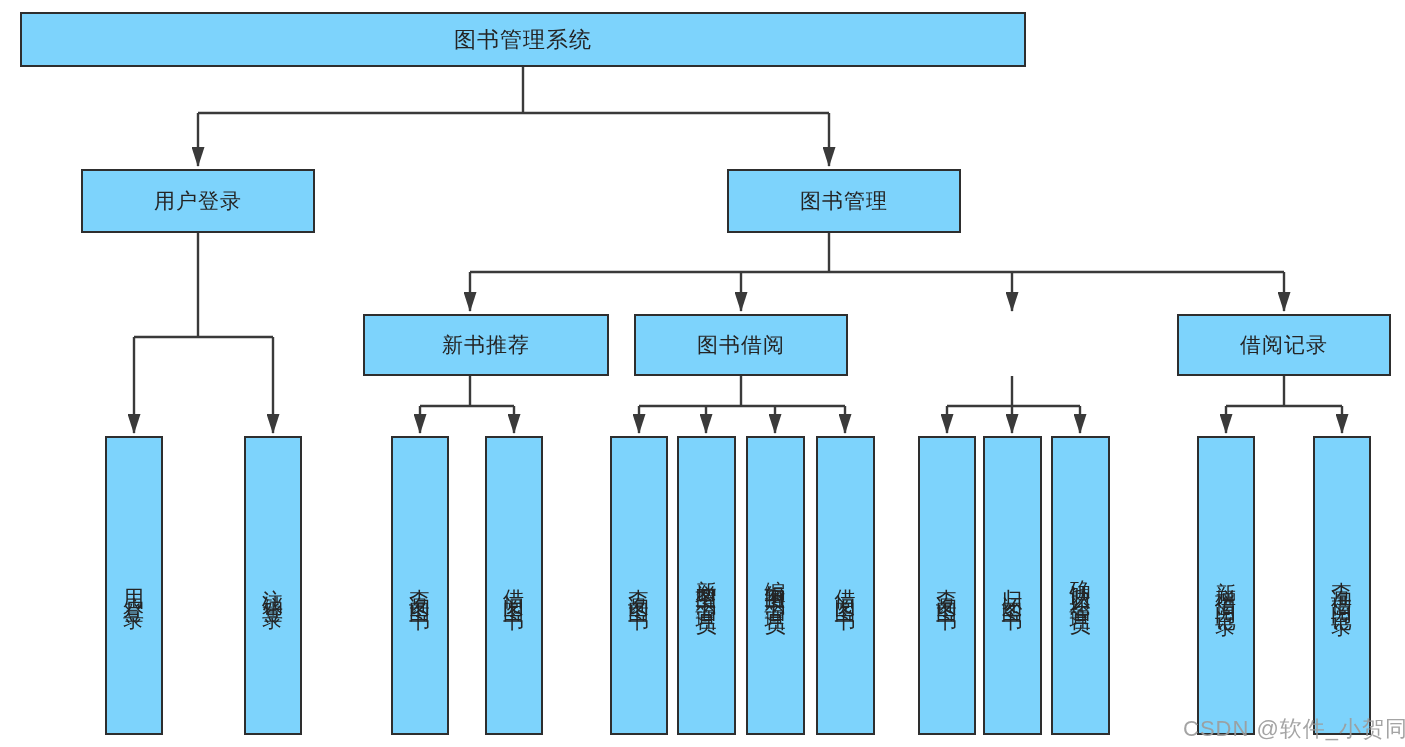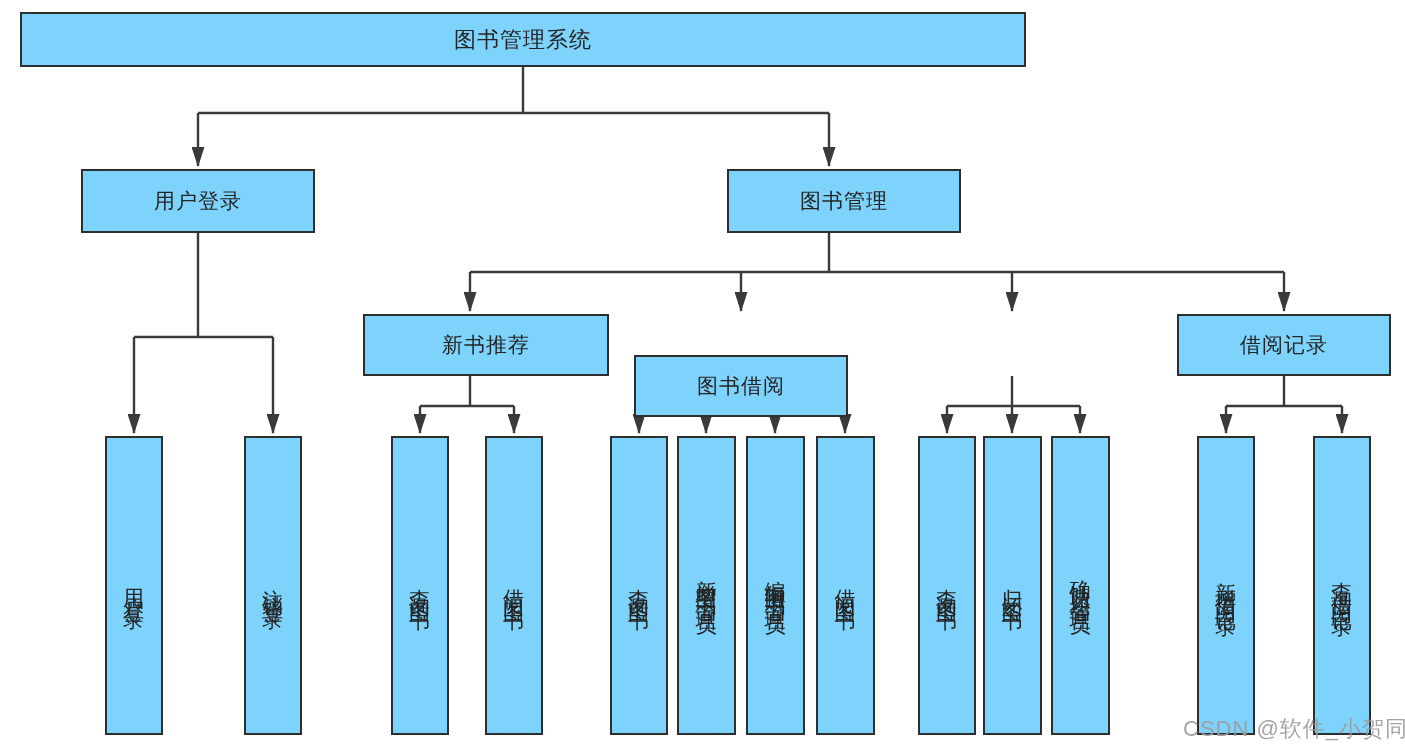--- a/index.html
+++ b/index.html
@@ -87,21 +87,21 @@
   <div class="node" style="left:81px;top:169px;width:234px;height:64px;">
     <span class="hlabel">用户登录</span>
   </div>
   <div class="node" style="left:712px;top:169px;width:234px;height:64px;margin-left:15px;">
     <span class="hlabel">图书管理</span>
   </div>
 
   <div class="node" style="left:363px;top:314px;width:246px;height:62px;">
     <span class="hlabel">新书推荐</span>
   </div>
-  <div class="node" style="left:634px;top:314px;width:214px;height:62px;margin-top:41px;">
+  <div class="node" style="left:634px;top:314px;width:214px;height:62px;">
     <span class="hlabel">图书借阅</span>
   </div>
   <div class="node" style="left:1177px;top:314px;width:214px;height:62px;text-align:right;">
     <span class="hlabel">借阅记录</span>
   </div>
 
   <div class="node leaf" style="left:105px;top:436px;width:58px;height:299px;">
     <span class="vlabel">用户登录</span>
   </div>
   <div class="node leaf" style="left:244px;top:436px;width:58px;height:299px;">

